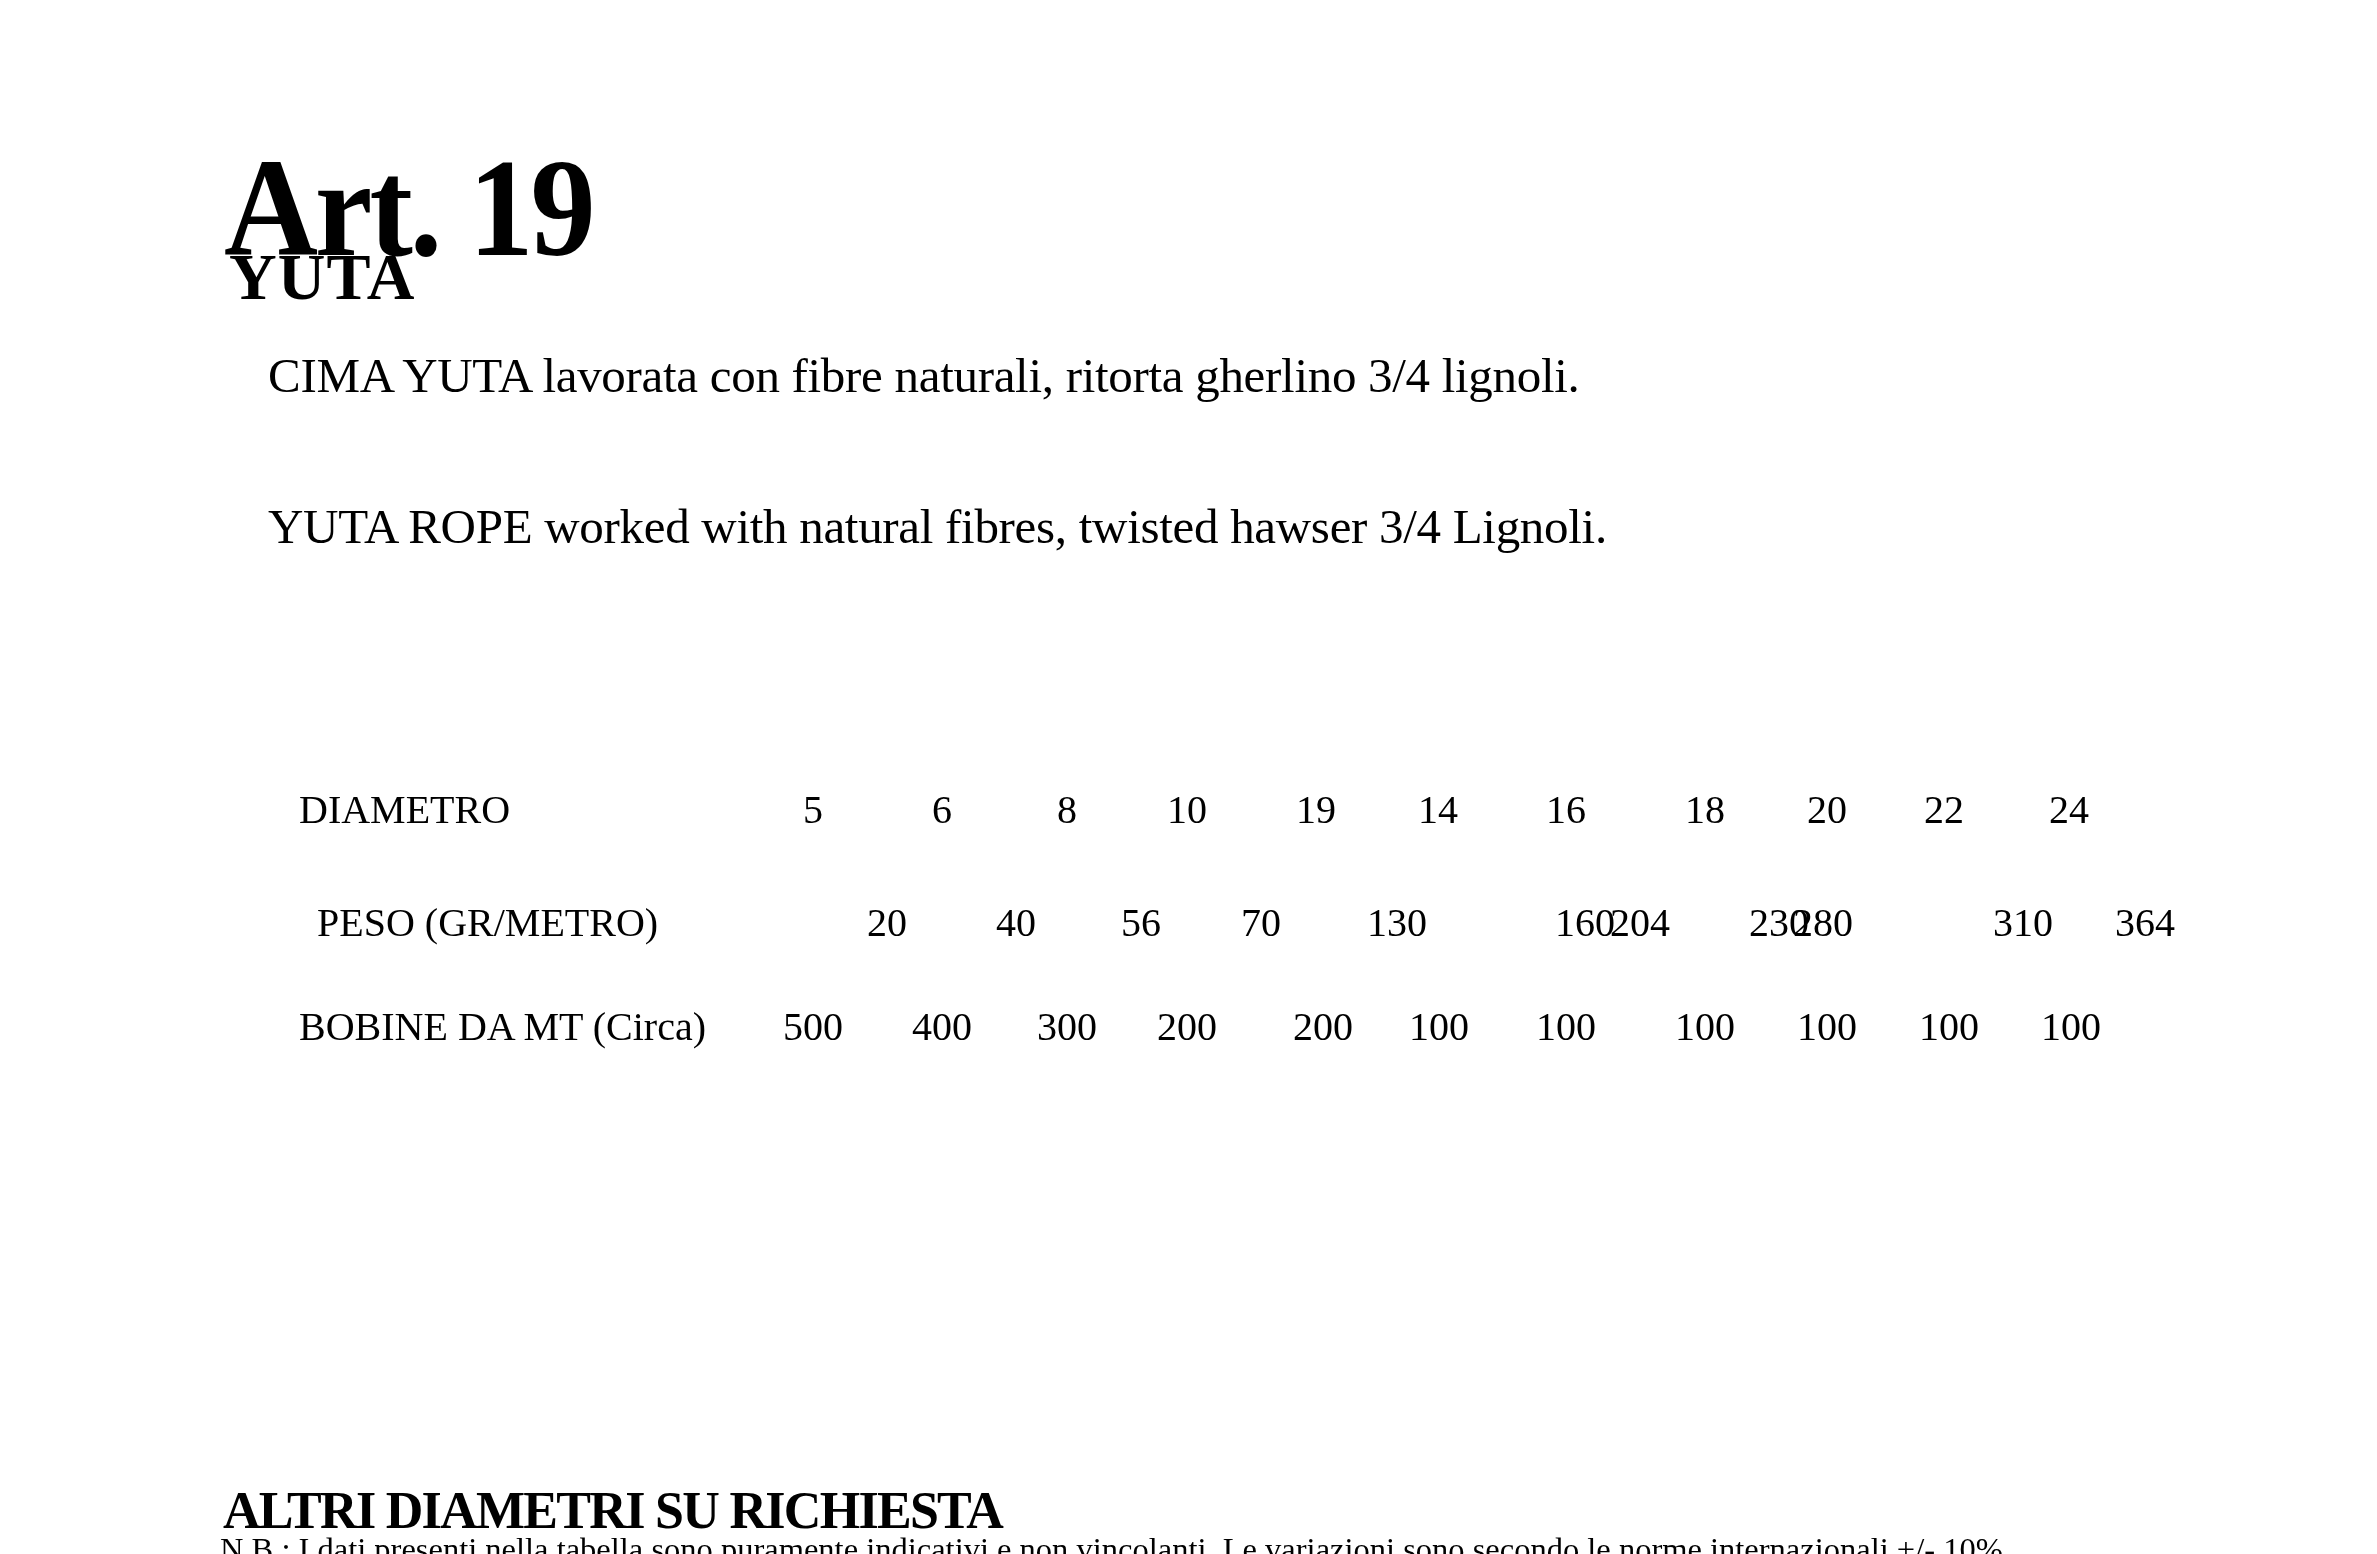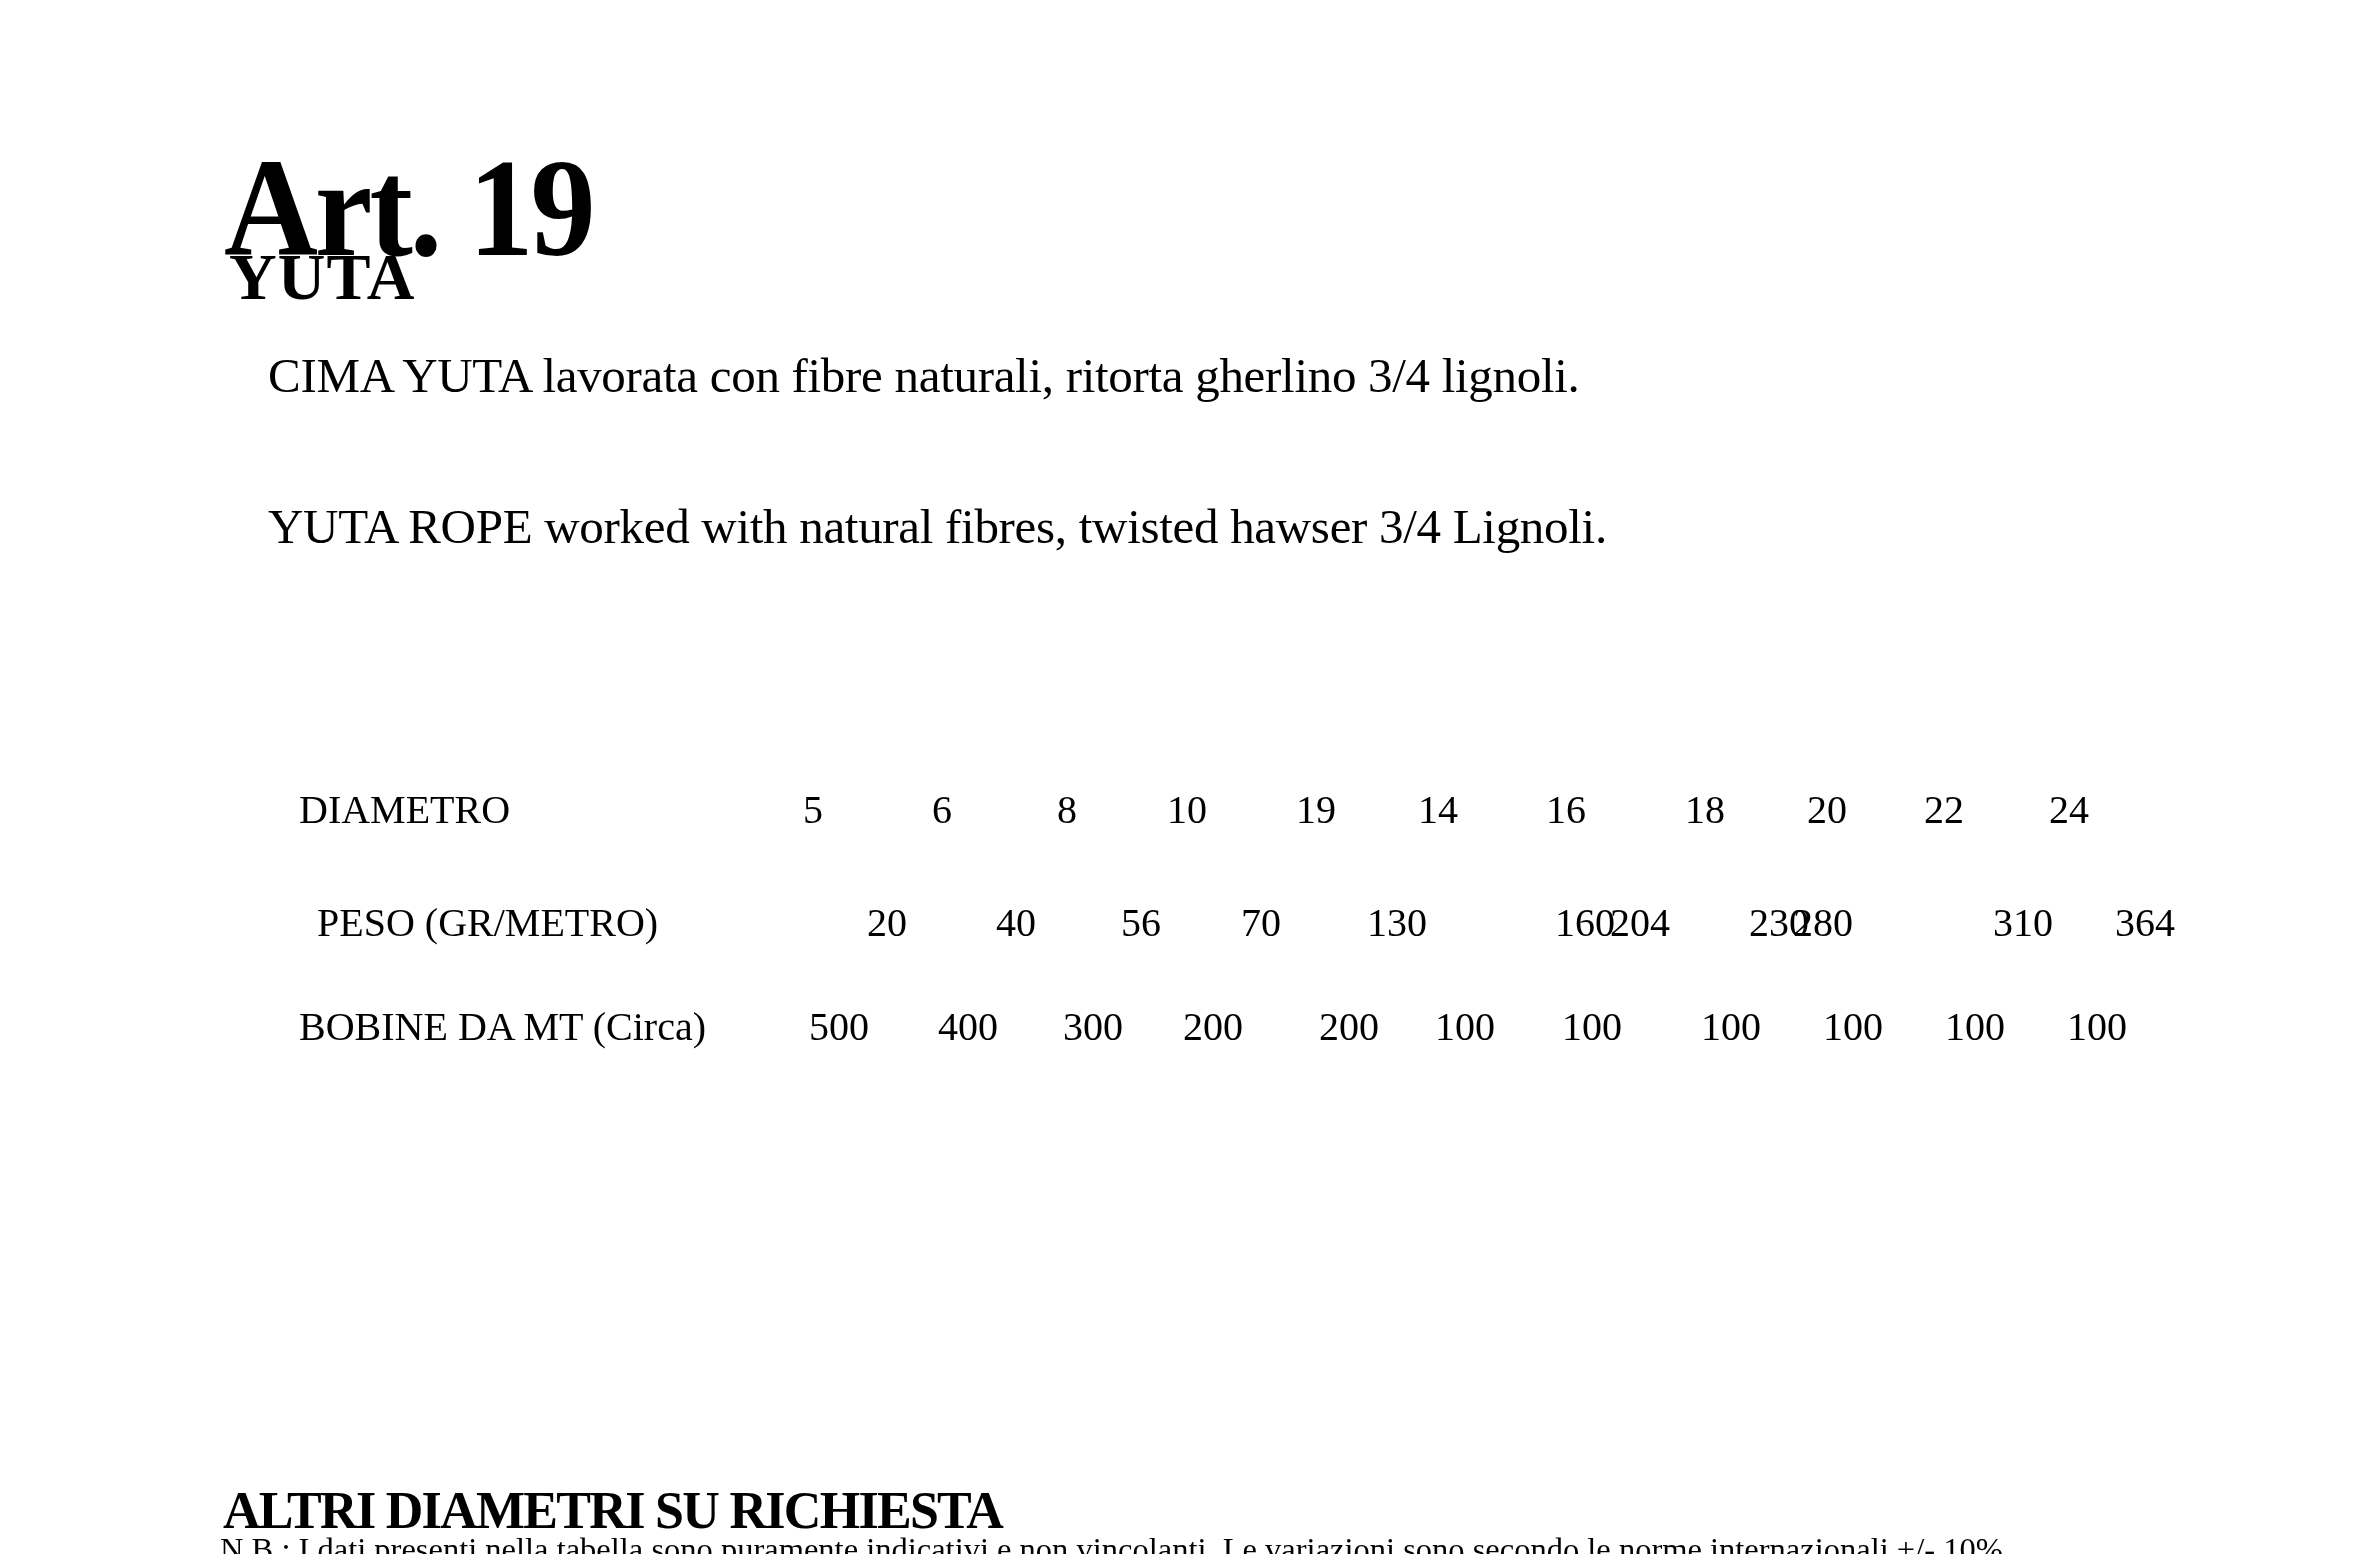--- a/index.html
+++ b/index.html
@@ -62,21 +62,21 @@
     .cell {
       position: absolute;
       width: 112px;
       margin-left: -56px;
       text-align: center;
       font-size: 40px;
       line-height: 40px;
     }
     .r0 { top: 790px; }
     .r1 { top: 903px; margin-left: 18px; }
-    .r2 { top: 1007px; text-align: right; }
+    .r2 { top: 1007px; }
 
     .footer-heading {
       left: 223px;
       top: 1433px;
       font-size: 52px;
       line-height: 52px;
       font-weight: 900;
       letter-spacing: -1.7px;
     }
     .footer-note {

